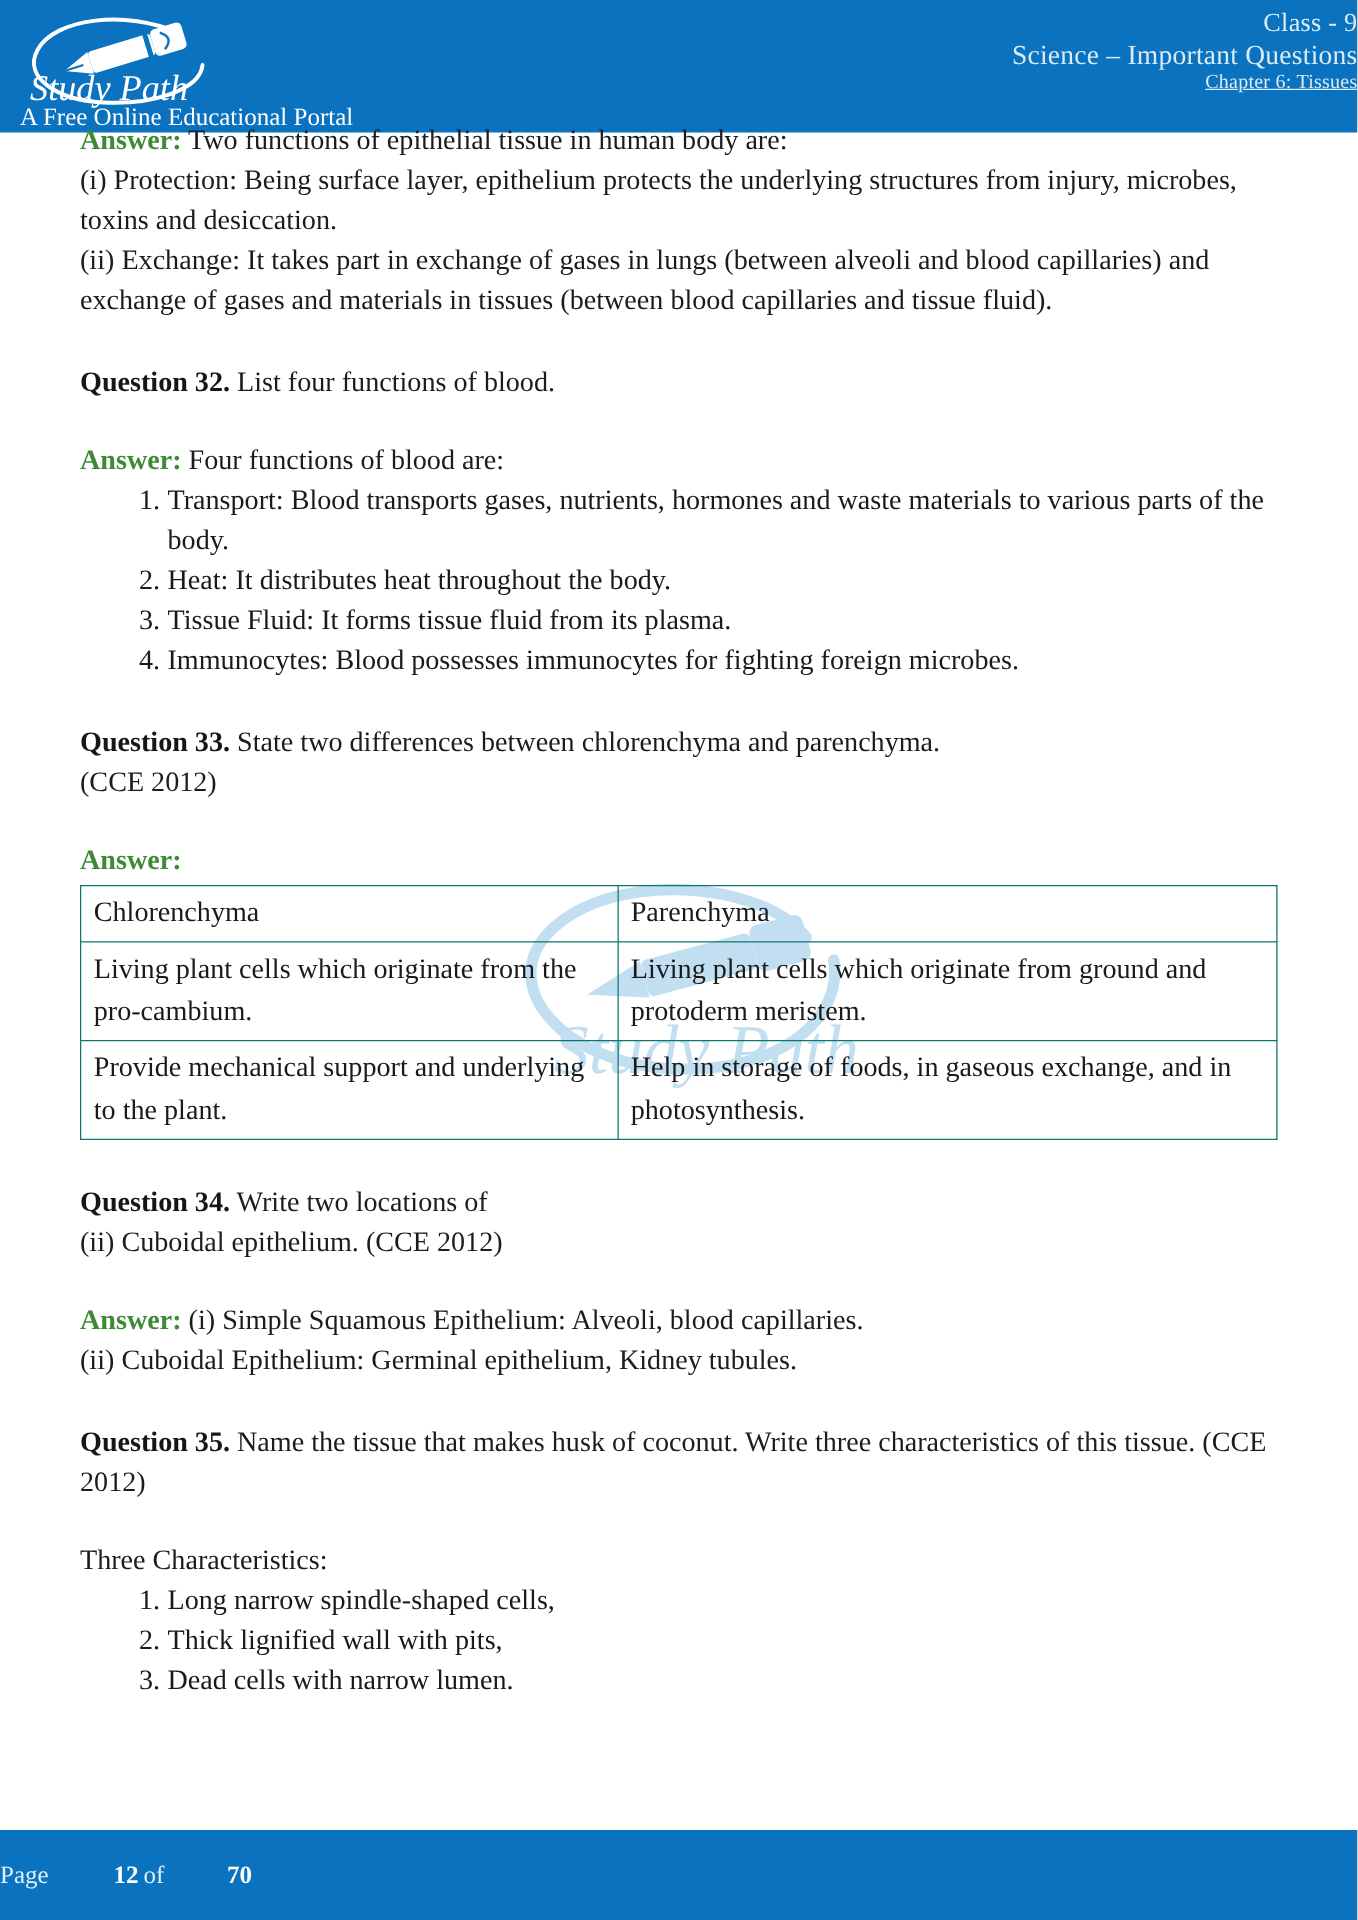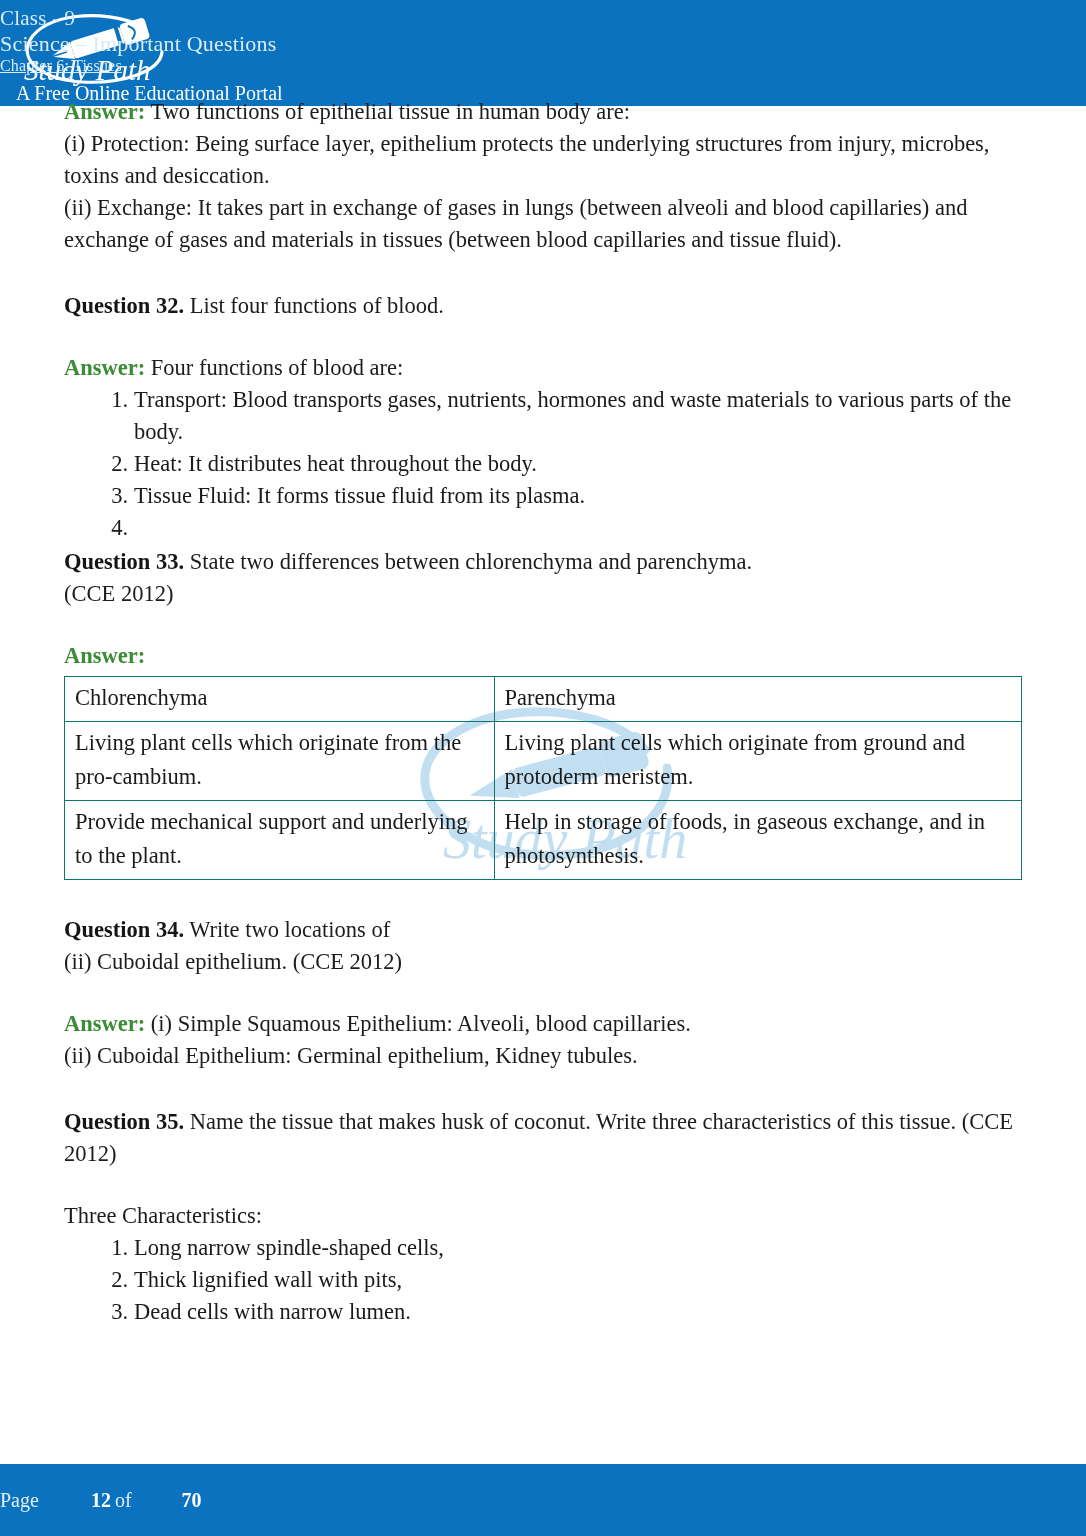--- a/index.html
+++ b/index.html
@@ -35,21 +35,21 @@
     height: 100px;
   }
 
   .brand-logo svg { display: block; }
 
   .header-titles {
     position: absolute;
     left: 0;
     top: 6px;
     width: 1086px;
-    text-align: left;
+    text-align: right;
     color: #d9ecf6;
     font-family: "Liberation Serif", "DejaVu Serif", serif;
   }
   .header-line {
     display: block;
     line-height: 1.18;
     letter-spacing: .2px;
   }
   .header-line-1 { font-size: 21px; }
   .header-line-2 { font-size: 22px; }
@@ -228,20 +228,21 @@
       <li>
         <span class="marker">2.</span>
         <span>Heat: It distributes heat throughout the body.</span>
       </li>
       <li>
         <span class="marker">3.</span>
         <span>Tissue Fluid: It forms tissue fluid from its plasma.</span>
       </li>
       <li>
         <span class="marker">4.</span>
+        <span>Immunocytes: Blood possesses immunocytes for fighting foreign microbes.</span>
       </li>
     </ol>
   </section>
 
   <div class="gap-md"></div>
 
   <section>
     <p class="line">
       <span class="lbl-question">Question 33.</span>
       <span>State two differences between chlorenchyma and parenchyma.</span>

